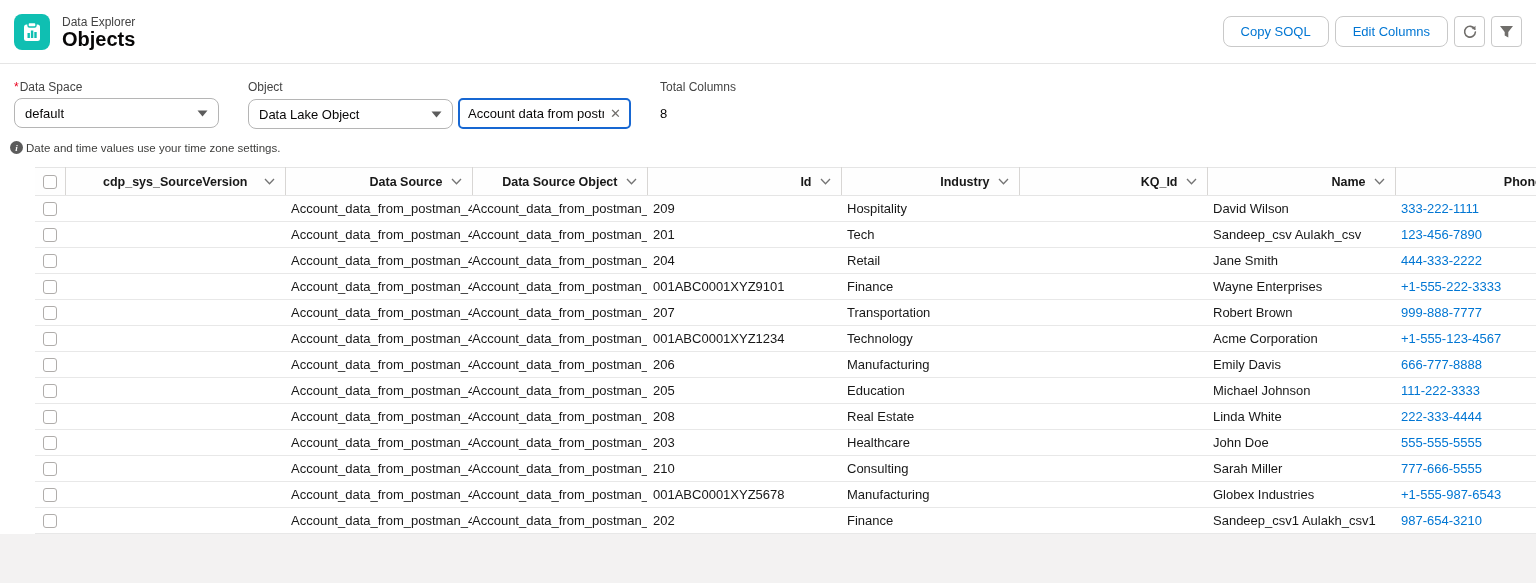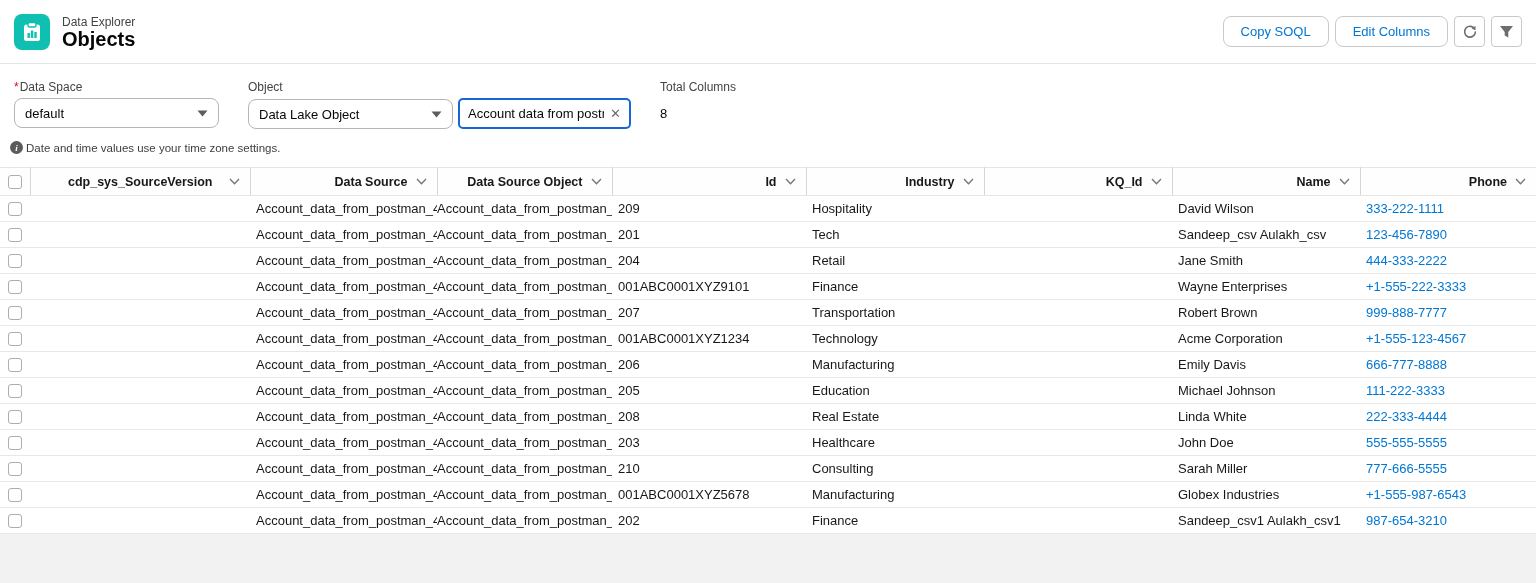--- a/index.html
+++ b/index.html
@@ -71,21 +71,21 @@
     padding: 12px 0 0 10px; font-size: 11.5px; color: #3e3e3c;
   }
   .info-icon {
     width: 13px; height: 13px; border-radius: 50%; background: #5c5c5c;
     color: #fff; font-size: 9px; font-weight: bold; font-style: italic;
     display: inline-flex; align-items: center; justify-content: center;
     font-family: "Liberation Serif", serif; flex: 0 0 13px;
   }
 
   
-  .table-wrap { margin-top: 13px; }
+  .table-wrap { margin-top: 13px; margin-left: 35px; }
   table { width: 1536px; border-collapse: collapse; table-layout: fixed; }
   thead th {
     height: 28px; background: #fefefe;
     border-top: 1px solid #e5e5e5; border-bottom: 1px solid #e5e5e5;
     border-right: 1px solid #d8d6d4;
     font-size: 12.5px; font-weight: bold; color: #181818; text-align: left;
     padding: 0; vertical-align: middle;
   }
   thead th:last-child { border-right: none; }
   .th-inner {

